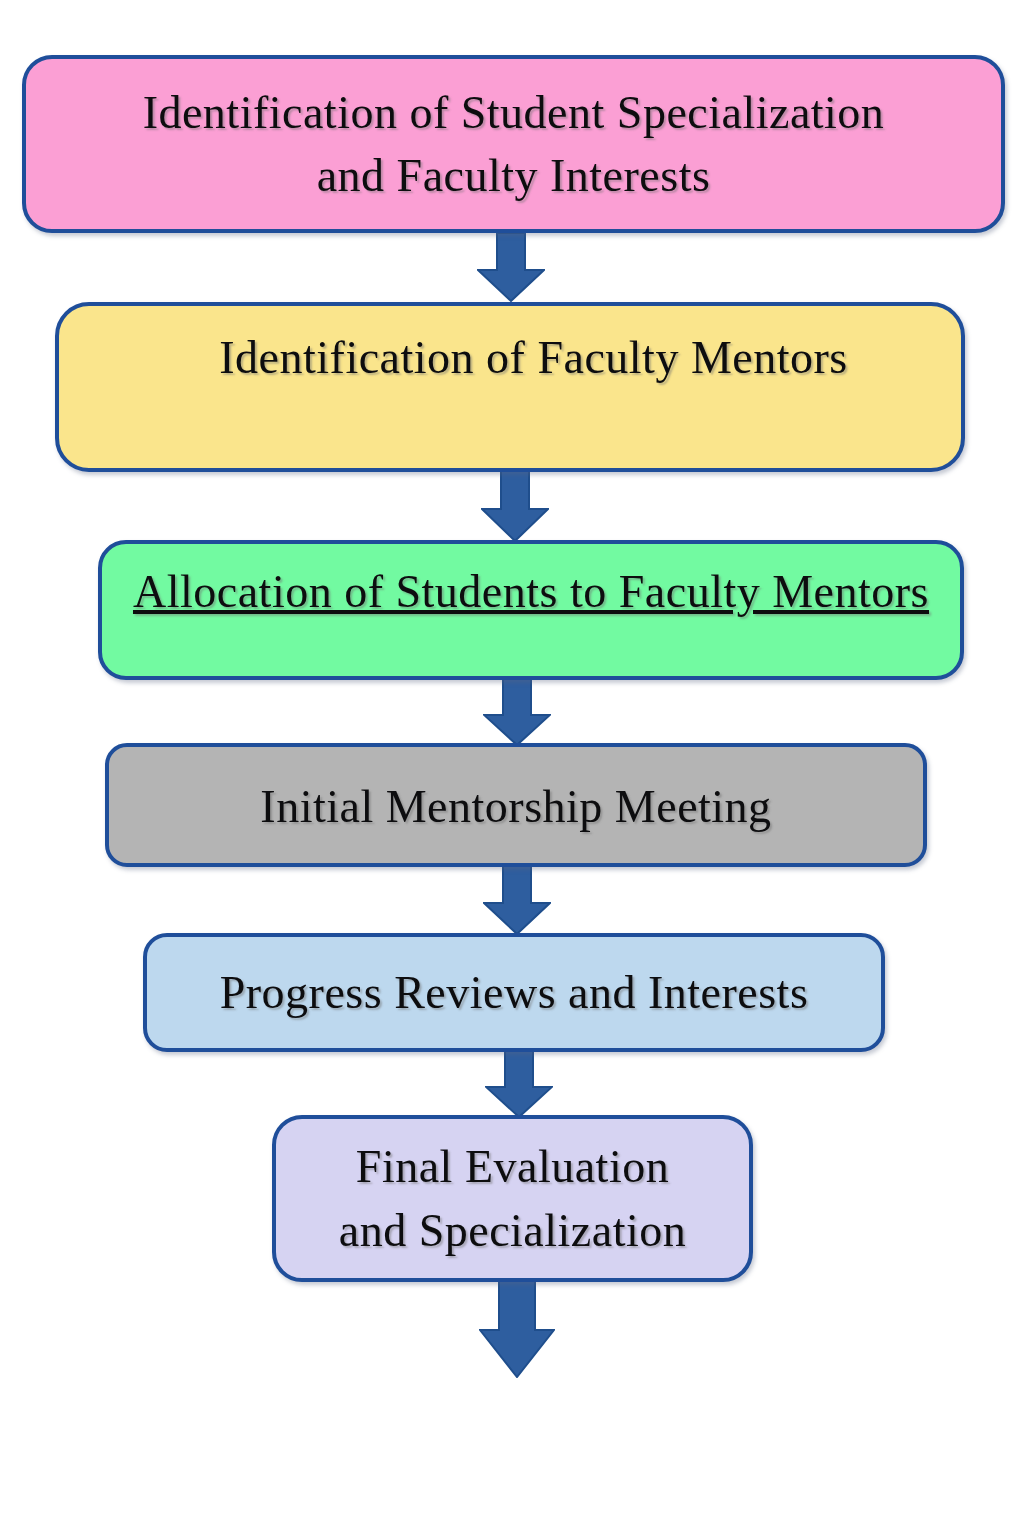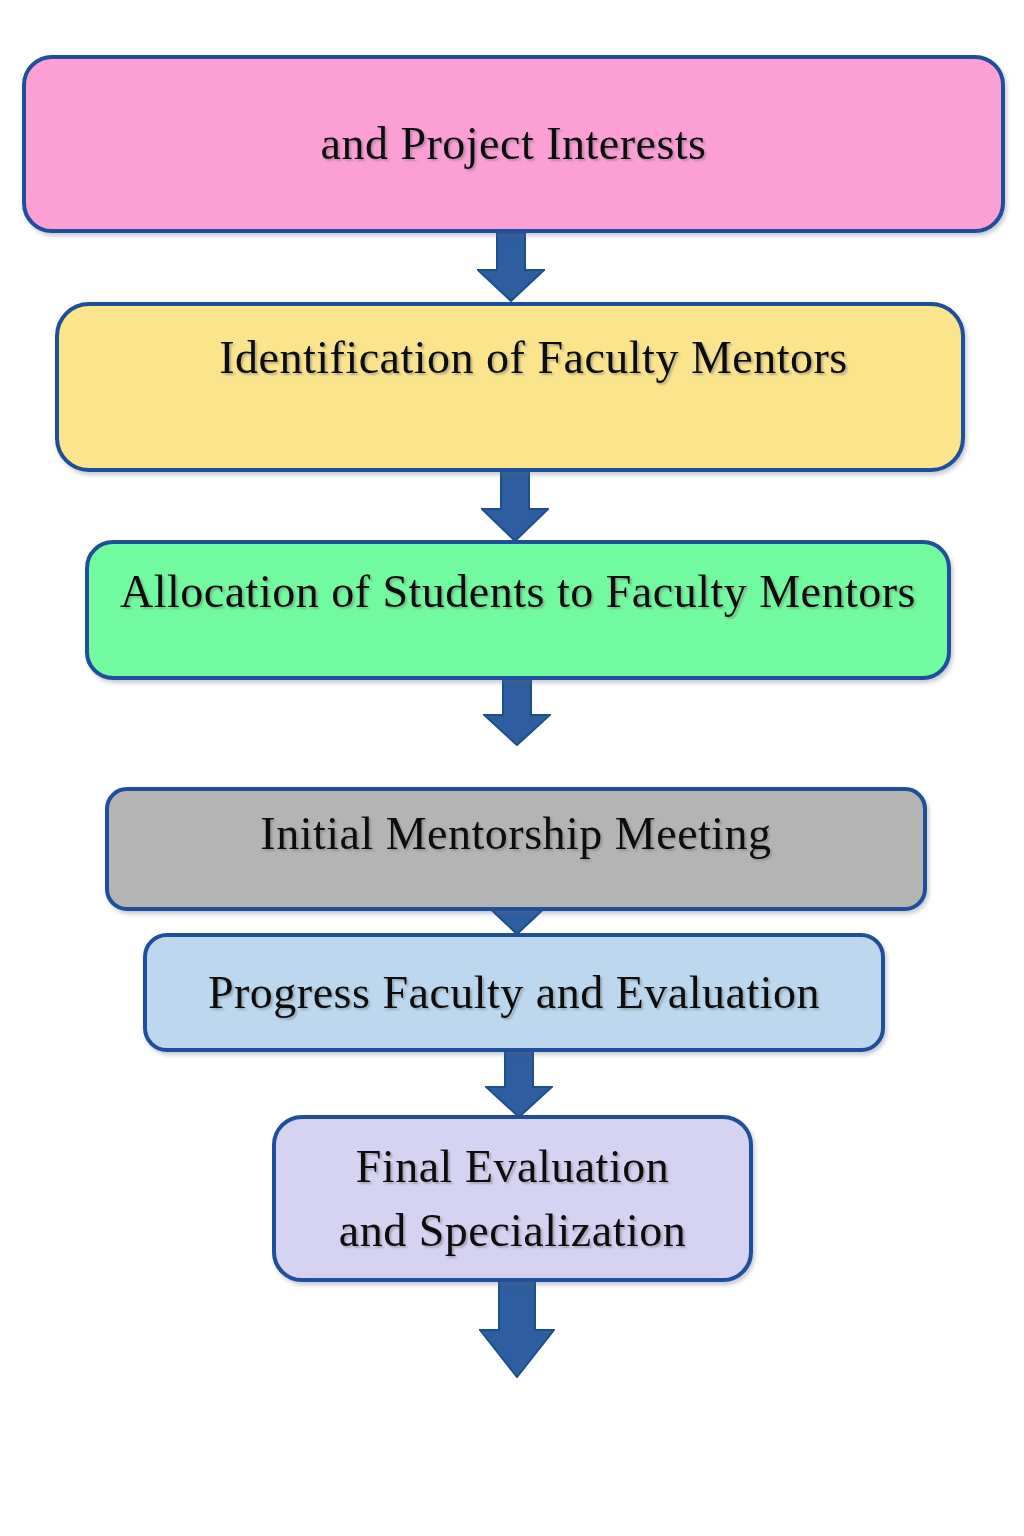--- a/index.html
+++ b/index.html
@@ -30,22 +30,22 @@
   .box .line{
     display:block;
     white-space:nowrap;
     line-height:1.38;
     text-shadow:2px 2px 2px rgba(110,110,110,0.45);
     letter-spacing:0.5px;
   }
   .top-align{justify-content:flex-start;}
   .s1{left:22px;top:55px;width:983px;height:178px;border-radius:30px;}
   .s2{left:55px;top:302px;width:910px;height:170px;border-radius:34px;padding-top:20px;padding-left:47px;}
-  .s3{left:85px;top:540px;width:866px;height:140px;border-radius:28px;padding-top:16px;}
-  .s4{left:105px;top:787px;width:822px;height:124px;border-radius:22px;padding-top:11px;}
+  .s3{left:98px;top:540px;width:866px;height:140px;border-radius:28px;padding-top:16px;text-decoration:underline;}
+  .s4{left:105px;top:743px;width:822px;height:124px;border-radius:22px;padding-top:28px;}
   .s5{left:143px;top:933px;width:742px;height:119px;border-radius:24px;}
   .s6{left:272px;top:1115px;width:481px;height:167px;border-radius:30px;}
   .arrow{
     position:absolute;
     z-index:1;
   }
   .a1{left:477px;top:232px;width:68px;height:70px;}
   .a2{left:481px;top:470px;width:68px;height:72px;}
   .a3{left:483px;top:678px;width:68px;height:68px;}
   .a4{left:483px;top:865px;width:68px;height:70px;}
@@ -74,37 +74,38 @@
     <polygon points="20,1 48,1 48,38 67,38 34,69 1,38 20,38" style="fill: rgb(46, 94, 159); stroke: rgb(31, 78, 140);"></polygon>
   </svg>
   <svg class="arrow a5" viewBox="0 0 68 70" preserveAspectRatio="none">
     <polygon points="20,1 48,1 48,38 67,38 34,69 1,38 20,38" style="fill: rgb(46, 94, 159); stroke: rgb(31, 78, 140);"></polygon>
   </svg>
   <svg class="arrow a6" viewBox="0 0 76 100" preserveAspectRatio="none">
     <polygon points="20,1 56,1 56,52 75,52 38,99 1,52 20,52" style="fill: rgb(46, 94, 159); stroke: rgb(31, 78, 140);"></polygon>
   </svg>
 
   <div class="box s1" style="background-color: rgb(251, 159, 212); border-color: rgb(31, 78, 154);">
-    <span class="line">and Project Interests</span>
+    <span class="line">Identification of Student Specialization</span>
+    <span class="line">and Faculty Interests</span>
   </div>
 
   <div class="box s2 top-align" style="background-color: rgb(250, 229, 140); border-color: rgb(31, 78, 154);">
     <span class="line">Identification of Faculty Mentors</span>
   </div>
 
   <div class="box s3 top-align" style="background-color: rgb(114, 250, 161); border-color: rgb(31, 78, 154);">
     <span class="line">Allocation of Students to Faculty Mentors</span>
   </div>
 
   <div class="box s4 top-align" style="background-color: rgb(180, 180, 180); border-color: rgb(31, 78, 154);">
     <span class="line">Initial Mentorship Meeting</span>
   </div>
 
   <div class="box s5" style="background-color: rgb(189, 216, 238); border-color: rgb(31, 78, 154);">
-    <span class="line">Progress Faculty and Evaluation</span>
+    <span class="line">Progress Reviews and Interests</span>
   </div>
 
   <div class="box s6" style="background-color: rgb(214, 211, 242); border-color: rgb(31, 78, 154);">
     <span class="line">Final Evaluation</span>
     <span class="line">and Specialization</span>
   </div>
 
 </div>
 
 </body></html>

